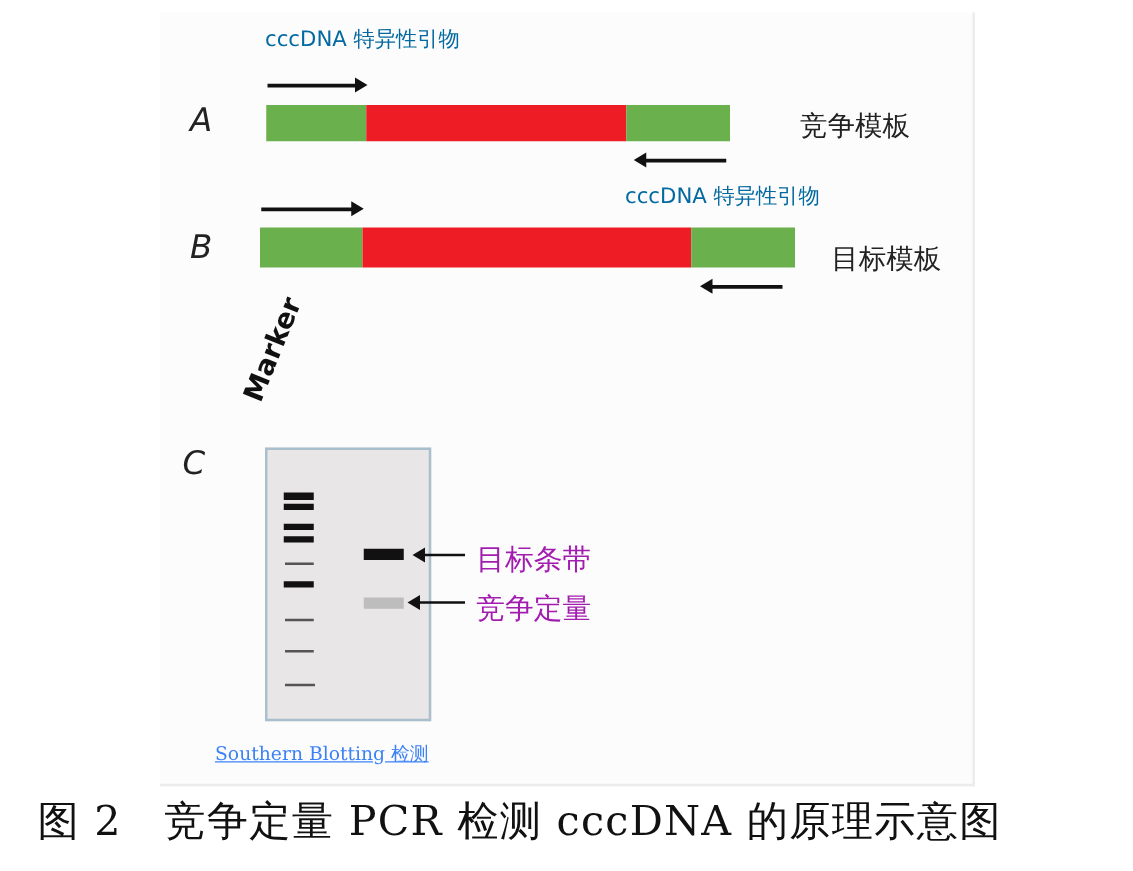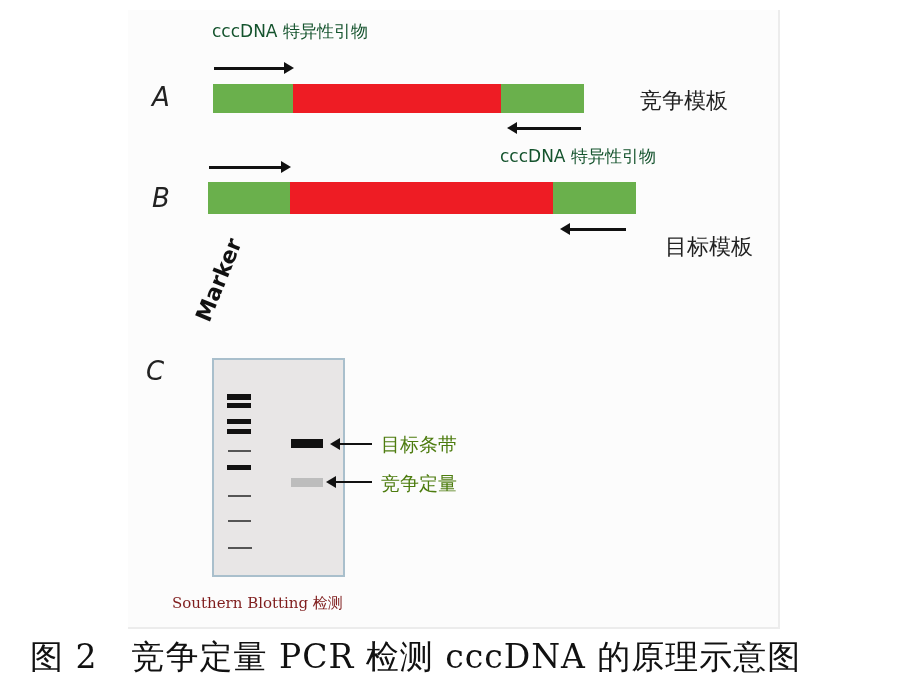--- a/index.html
+++ b/index.html
@@ -1,31 +1,31 @@
 <!DOCTYPE html>
 <html><head>
 <meta charset="utf-8">
 <style>
   html,body{margin:0;padding:0;background:#fff;}
   body{width:906px;height:697px;position:relative;overflow:hidden;font-family:"DejaVu Sans",sans-serif;}
   .panel{position:absolute;left:128px;top:10px;width:650px;height:617px;background:#fcfcfc;border-right:2px solid #ececec;border-bottom:2px solid #ececec;}
   .abs{position:absolute;}
   .label-letter{font-style:italic;font-size:26px;color:#222;}
-  .primer-text{font-size:17px;color:#14532d;white-space:nowrap;}
+  .primer-text{font-size:17px;color:#0369a1;white-space:nowrap;}
   .tpl-text{font-size:22px;color:#222;white-space:nowrap;}
   .seg-green{background:#6ab04c;}
   .seg-red{background:#ee1c24;}
   .arrow{position:absolute;height:3px;background:#111;}
   .arrow.right::after{content:"";position:absolute;right:-4px;top:-5px;border-left:10px solid #111;border-top:6.5px solid transparent;border-bottom:6.5px solid transparent;}
   .arrow.left::before{content:"";position:absolute;left:-4px;top:-5px;border-right:10px solid #111;border-top:6.5px solid transparent;border-bottom:6.5px solid transparent;}
   .gel{position:absolute;left:212px;top:358px;width:129px;height:215px;background:#e8e6e6;border:2px solid #a9bfcc;}
   .band{position:absolute;}
   .marker-text{position:absolute;left:214px;top:300px;font-size:22px;font-weight:bold;color:#111;transform:rotate(-68deg);transform-origin:left bottom;white-space:nowrap;}
-  .band-label{font-size:19px;color:#4d7c0f;white-space:nowrap;}
-  .sb-text{font-family:"DejaVu Serif",serif;font-size:15px;color:#7f1d1d;white-space:nowrap;}
+  .band-label{font-size:23px;color:#a21caf;white-space:nowrap;}
+  .sb-text{font-family:"DejaVu Serif",serif;font-size:15px;color:#3b82f6;white-space:nowrap;text-decoration:underline;}
   .caption{position:absolute;left:30px;top:635px;font-family:"DejaVu Serif",serif;font-size:33px;color:#111;white-space:nowrap;letter-spacing:1px;}
 </style>
 </head>
 <body>
 
 <div class="panel"></div>
 
 <div class="abs primer-text" style="left:212px;top:20px;">cccDNA 特异性引物</div>
 <div class="arrow right" style="left:214px;top:67px;width:76px;"></div>
 <div class="abs label-letter" style="left:152px;top:82px;">A</div>
@@ -34,21 +34,21 @@
 <div class="abs seg-green" style="left:501px;top:84px;width:83px;height:29px;"></div>
 <div class="abs tpl-text" style="left:640px;top:86px;text-align:center;">竞争模板</div>
 <div class="arrow left" style="left:511px;top:127px;width:70px;"></div>
 
 <div class="abs primer-text" style="left:500px;top:145px;">cccDNA 特异性引物</div>
 <div class="arrow right" style="left:209px;top:166px;width:78px;"></div>
 <div class="abs label-letter" style="left:152px;top:183px;">B</div>
 <div class="abs seg-green" style="left:208px;top:182px;width:82px;height:32px;"></div>
 <div class="abs seg-red" style="left:290px;top:182px;width:263px;height:32px;"></div>
 <div class="abs seg-green" style="left:553px;top:182px;width:83px;height:32px;"></div>
-<div class="abs tpl-text" style="left:665px;top:192px;margin-top:40px;">目标模板</div>
+<div class="abs tpl-text" style="left:665px;top:192px;">目标模板</div>
 <div class="arrow left" style="left:564px;top:228px;width:62px;"></div>
 
 <div class="marker-text">Marker</div>
 <div class="abs label-letter" style="left:146px;top:356px;">C</div>
 
 <div class="gel"></div>
 
 <div class="band" style="left:227px;top:394px;width:24px;height:6px;background:#111;"></div>
 <div class="band" style="left:227px;top:403px;width:24px;height:5px;background:#111;"></div>
 <div class="band" style="left:227px;top:419px;width:24px;height:5px;background:#111;"></div>

